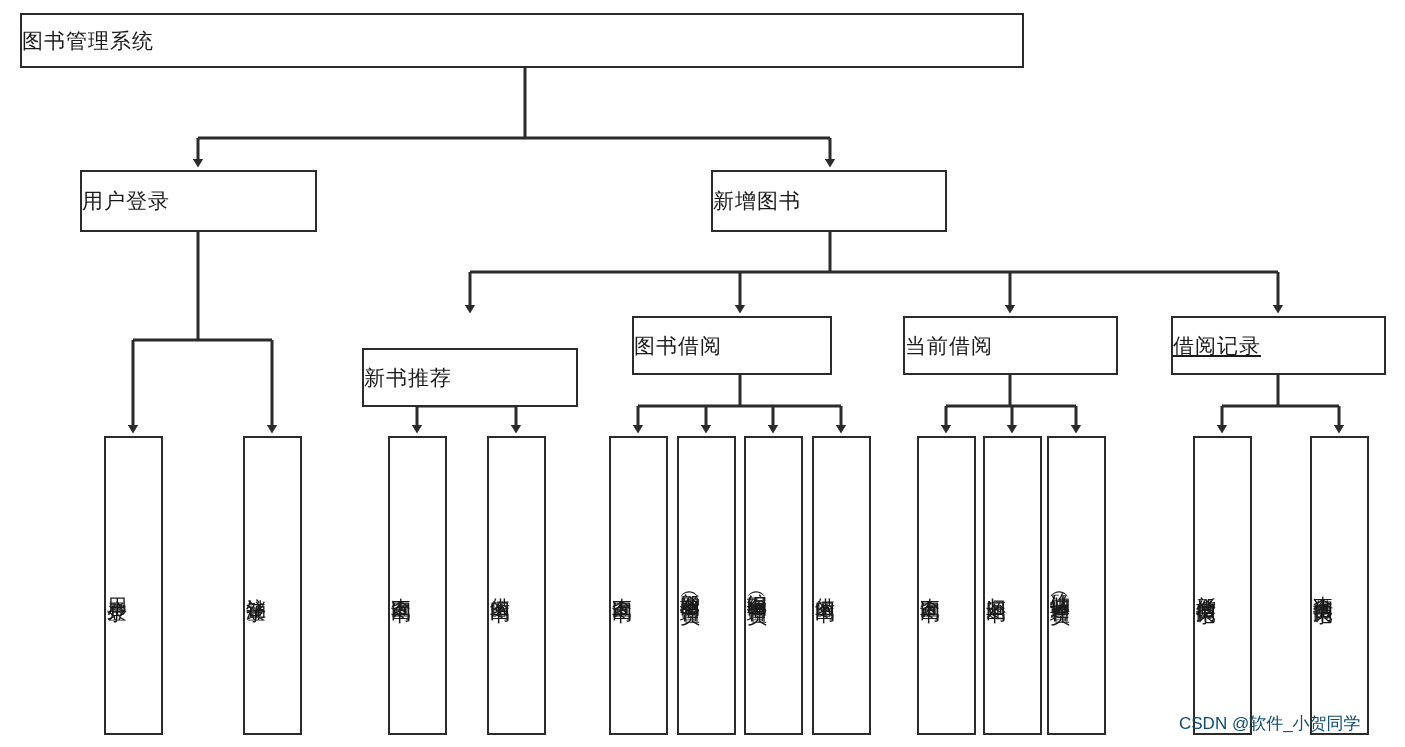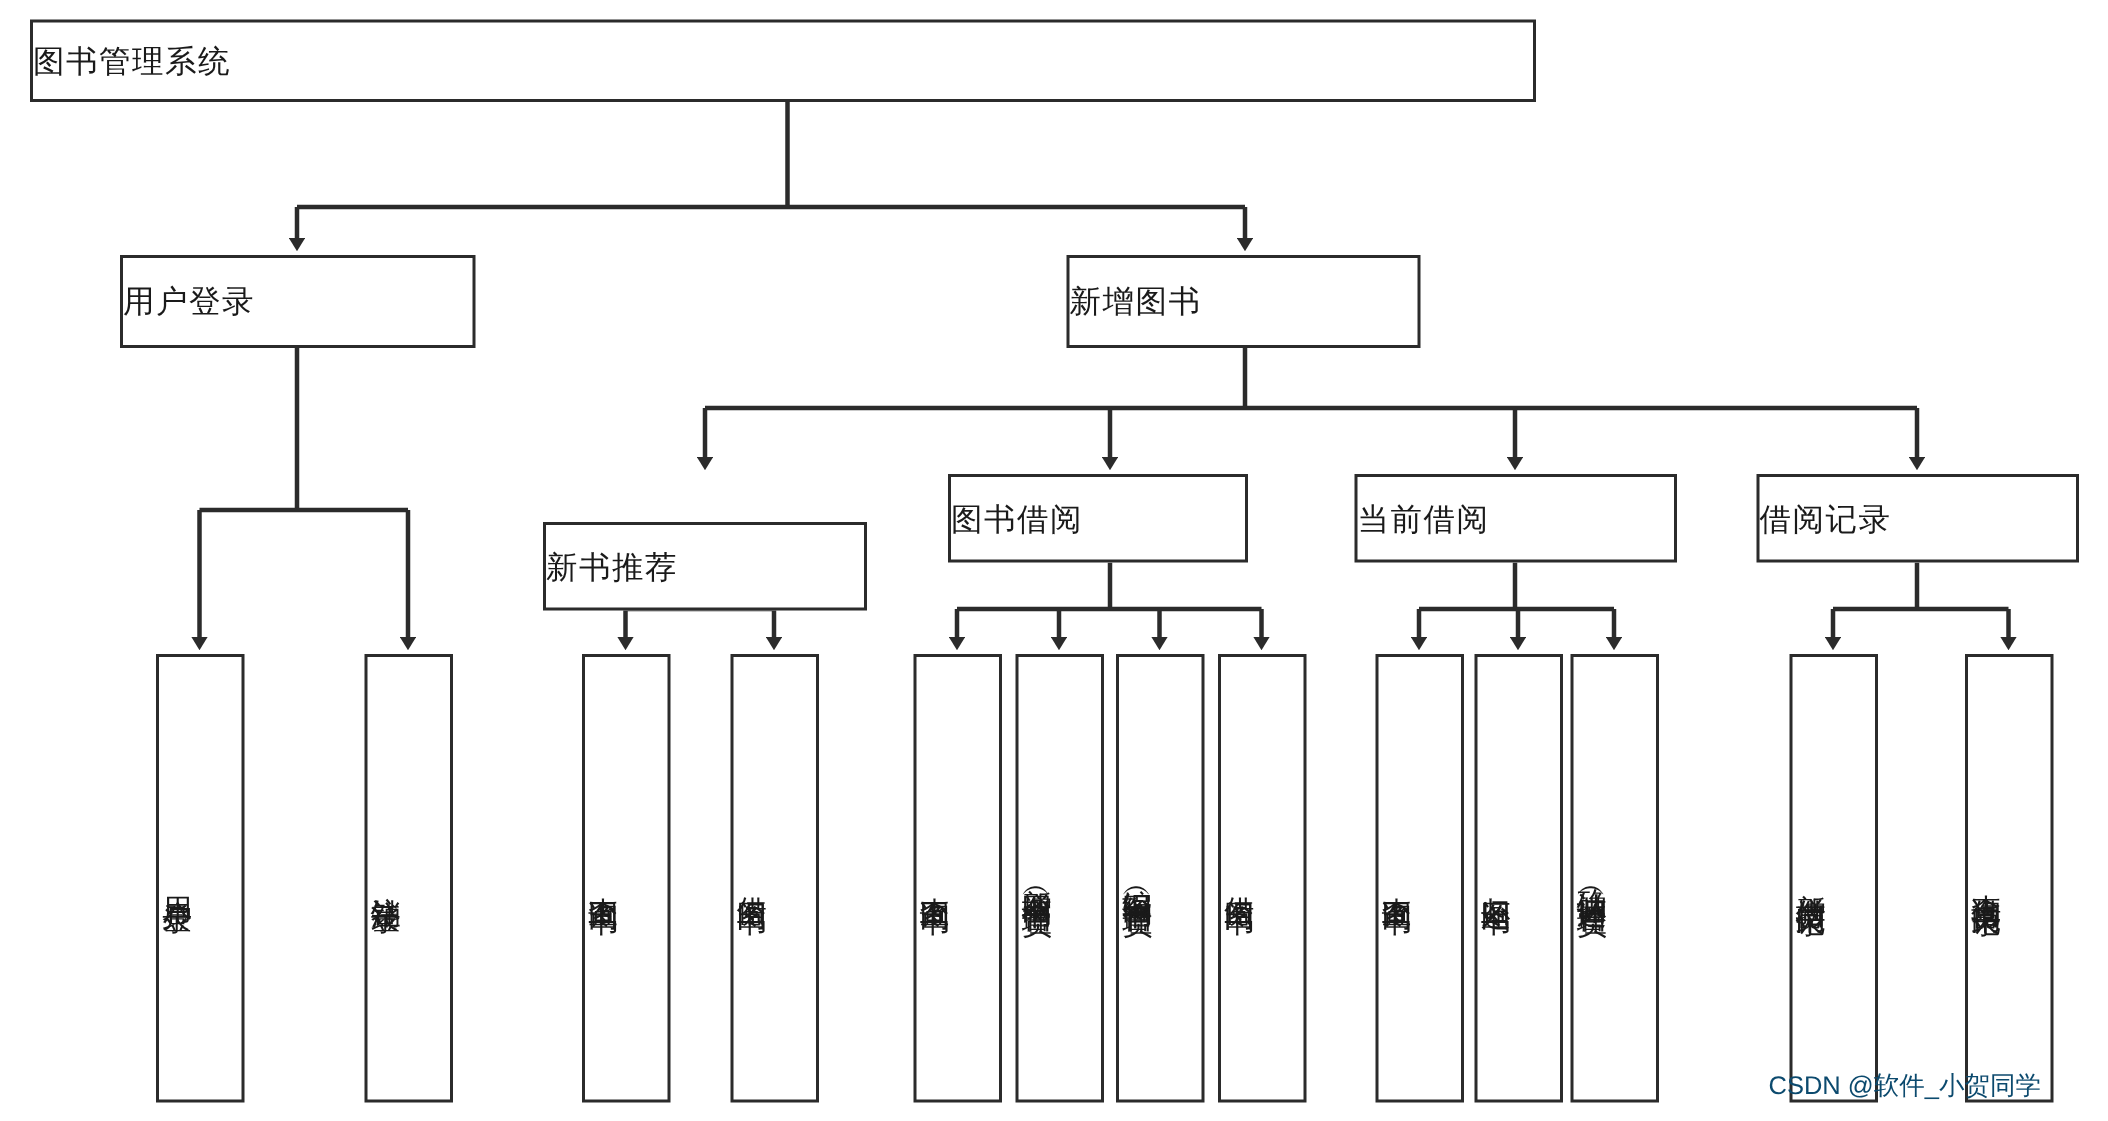--- a/index.html
+++ b/index.html
@@ -131,21 +131,21 @@
 
   <div class="node horiz" style="left:362px; top:316px; width:216px; height:59px;margin-top:32px;">
     <span class="htext">新书推荐</span>
   </div>
   <div class="node horiz" style="left:632px; top:316px; width:200px; height:59px;">
     <span class="htext">图书借阅</span>
   </div>
   <div class="node horiz" style="left:903px; top:316px; width:215px; height:59px;">
     <span class="htext">当前借阅</span>
   </div>
-  <div class="node horiz" style="left:1171px; top:316px; width:215px; height:59px;">
+  <div class="node horiz" style="left:1171px; top:316px; width:215px; height:59px;text-decoration:underline;">
     <span class="htext">借阅记录</span>
   </div>
 
   <div class="node vert" style="left:104px; top:436px; width:59px; height:299px;">
     <span class="vtext">用户登录</span>
   </div>
   <div class="node vert" style="left:243px; top:436px; width:59px; height:299px;">
     <span class="vtext">注销登录</span>
   </div>
   <div class="node vert" style="left:388px; top:436px; width:59px; height:299px;">

